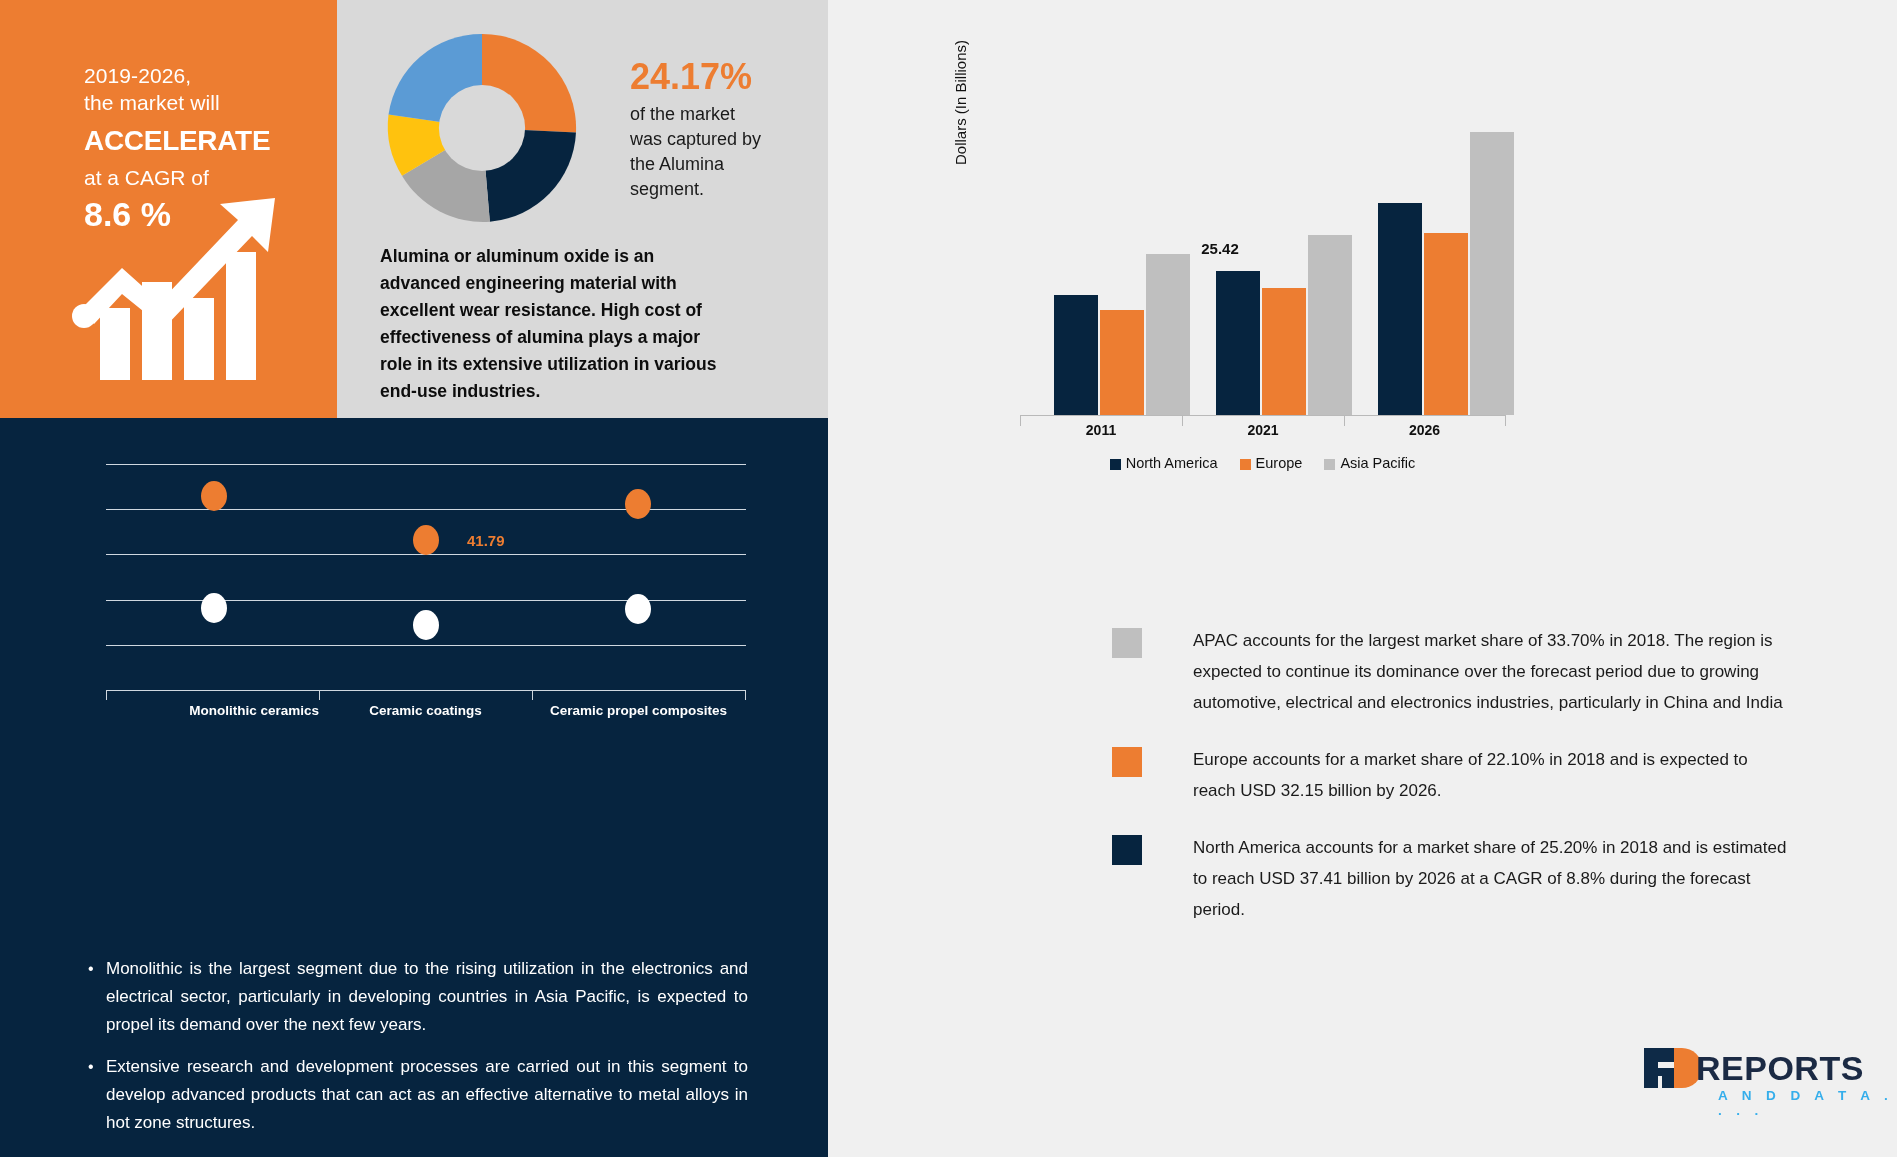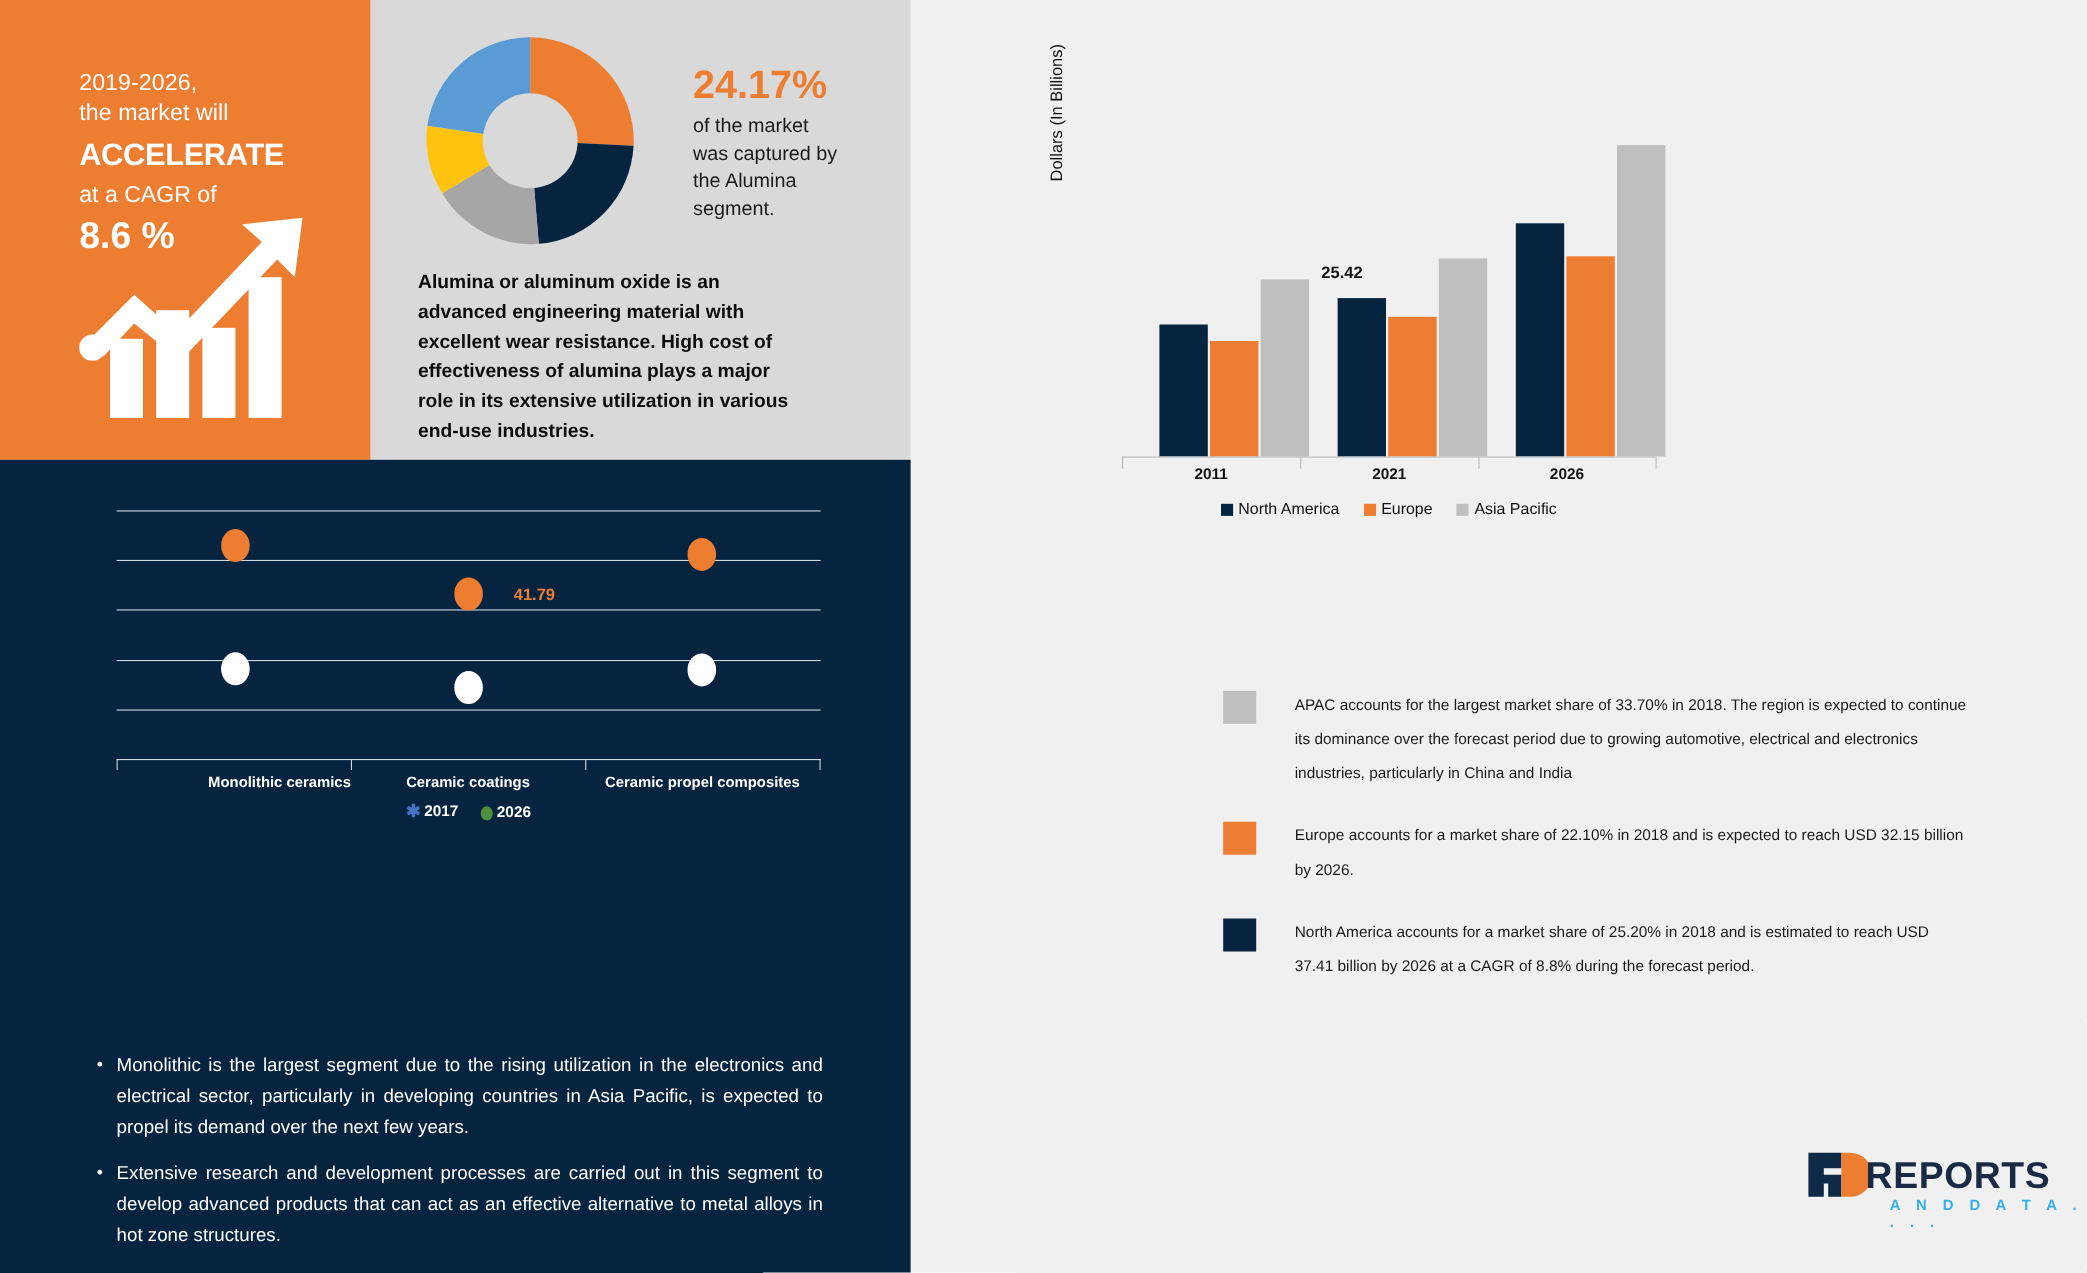--- a/index.html
+++ b/index.html
@@ -22,21 +22,21 @@
   #panel-navy {
     position:absolute; left:0; top:418px; width:828px; height:739px;
     background:#06243F;
   }
   #panel-right {
     position:absolute; left:828px; top:0; width:1069px; height:1157px;
     background:#F0F0F0;
   }
 
   
-  #accel-text { position:absolute; left:72px; top:62px; width:260px; color:#fff; }
+  #accel-text { position:absolute; left:84px; top:62px; width:260px; color:#fff; }
   .accel-line1 { font-size:21px; line-height:27px; font-weight:400; letter-spacing:.1px;}
   .accel-big { font-size:28px; font-weight:700; line-height:46px; letter-spacing:-0.3px; margin-top:2px;}
   .accel-line3 { font-size:21px; line-height:28px; font-weight:400; }
   .accel-pct { font-size:34px; font-weight:700; line-height:44px; }
 
   #growth-icon { position:absolute; left:60px; top:190px; width:240px; height:190px; }
 
   
   #donut-wrap { position:absolute; left:384px; top:30px; width:196px; height:196px; }
   #donut-pct {
@@ -96,21 +96,21 @@
   #bc-legend {
     position:absolute; left:1020px; top:455px; width:485px; text-align:center; font-size:14.5px; color:#111;
   }
   #bc-legend .bl-item { display:inline-block; margin:0 9px; }
   .bl-sw { display:inline-block; width:11px; height:11px; vertical-align:middle; margin-right:5px; }
 
   
   #right-bullets { position:absolute; left:1112px; top:625px; width:680px; }
   .rb-item { display:flex; margin-bottom:26px; }
   .rb-sw { width:30px; height:30px; flex:0 0 30px; margin-right:35px; margin-top:3px; }
-  .rb-text { flex:1; font-size:14px; line-height:31px; color:#1a1a1a; }
+  .rb-text { flex:1; font-size:17px; line-height:31px; color:#1a1a1a;margin-left:16px; }
 
   
   #logo { position:absolute; left:1640px; top:1040px; width:230px; height:70px; }
   #logo-sub {
     position:absolute; left:1718px; top:1088px;
     font-size:13.5px; letter-spacing:5.4px; color:#35AEEB; font-weight:700;
   }
 </style>
 </head>
 <body>
@@ -175,24 +175,20 @@
   <div id="dp-axis"></div>
   <div class="dp-tick" style="left:106px;"></div>
   <div class="dp-tick" style="left:319px;"></div>
   <div class="dp-tick" style="left:532px;"></div>
   <div class="dp-tick" style="left:745px;"></div>
 
   <div class="dp-cat" style="left:106px; width:213px;text-align:right;">Monolithic ceramics</div>
   <div class="dp-cat" style="left:319px; width:213px;">Ceramic coatings</div>
   <div class="dp-cat" style="left:532px; width:213px;">Ceramic propel composites</div>
 
-  <div id="dp-legend">
-    <span class="lg-item"><span class="lg-x">✱</span><span>2017</span></span>
-    <span class="lg-item"><span class="lg-circle"></span><span>2026</span></span>
-  </div>
 </div>
 
 <div id="navy-bullets">
   <div class="nb-item">
     <div class="nb-dot">•</div>
     <div class="nb-text">Monolithic is the largest segment due to the rising utilization in the electronics and electrical sector, particularly in developing countries in Asia Pacific, is expected to propel its demand over the next few years.</div>
   </div>
   <div class="nb-item">
     <div class="nb-dot">•</div>
     <div class="nb-text">Extensive research and development processes are carried out in this segment to develop advanced products that can act as an effective alternative to metal alloys in hot zone structures.</div>

